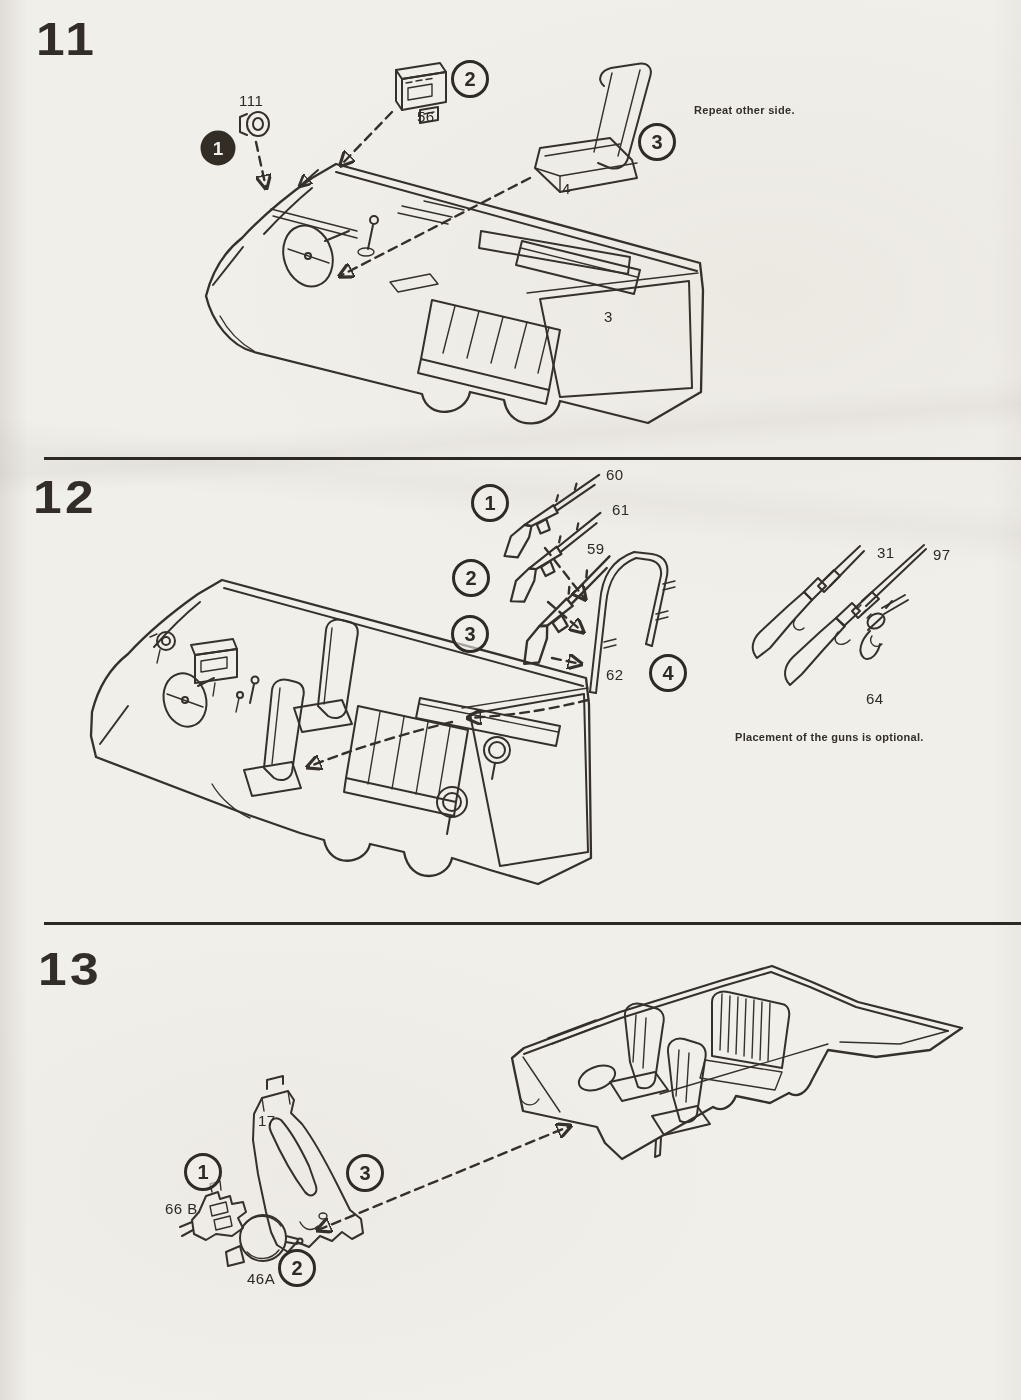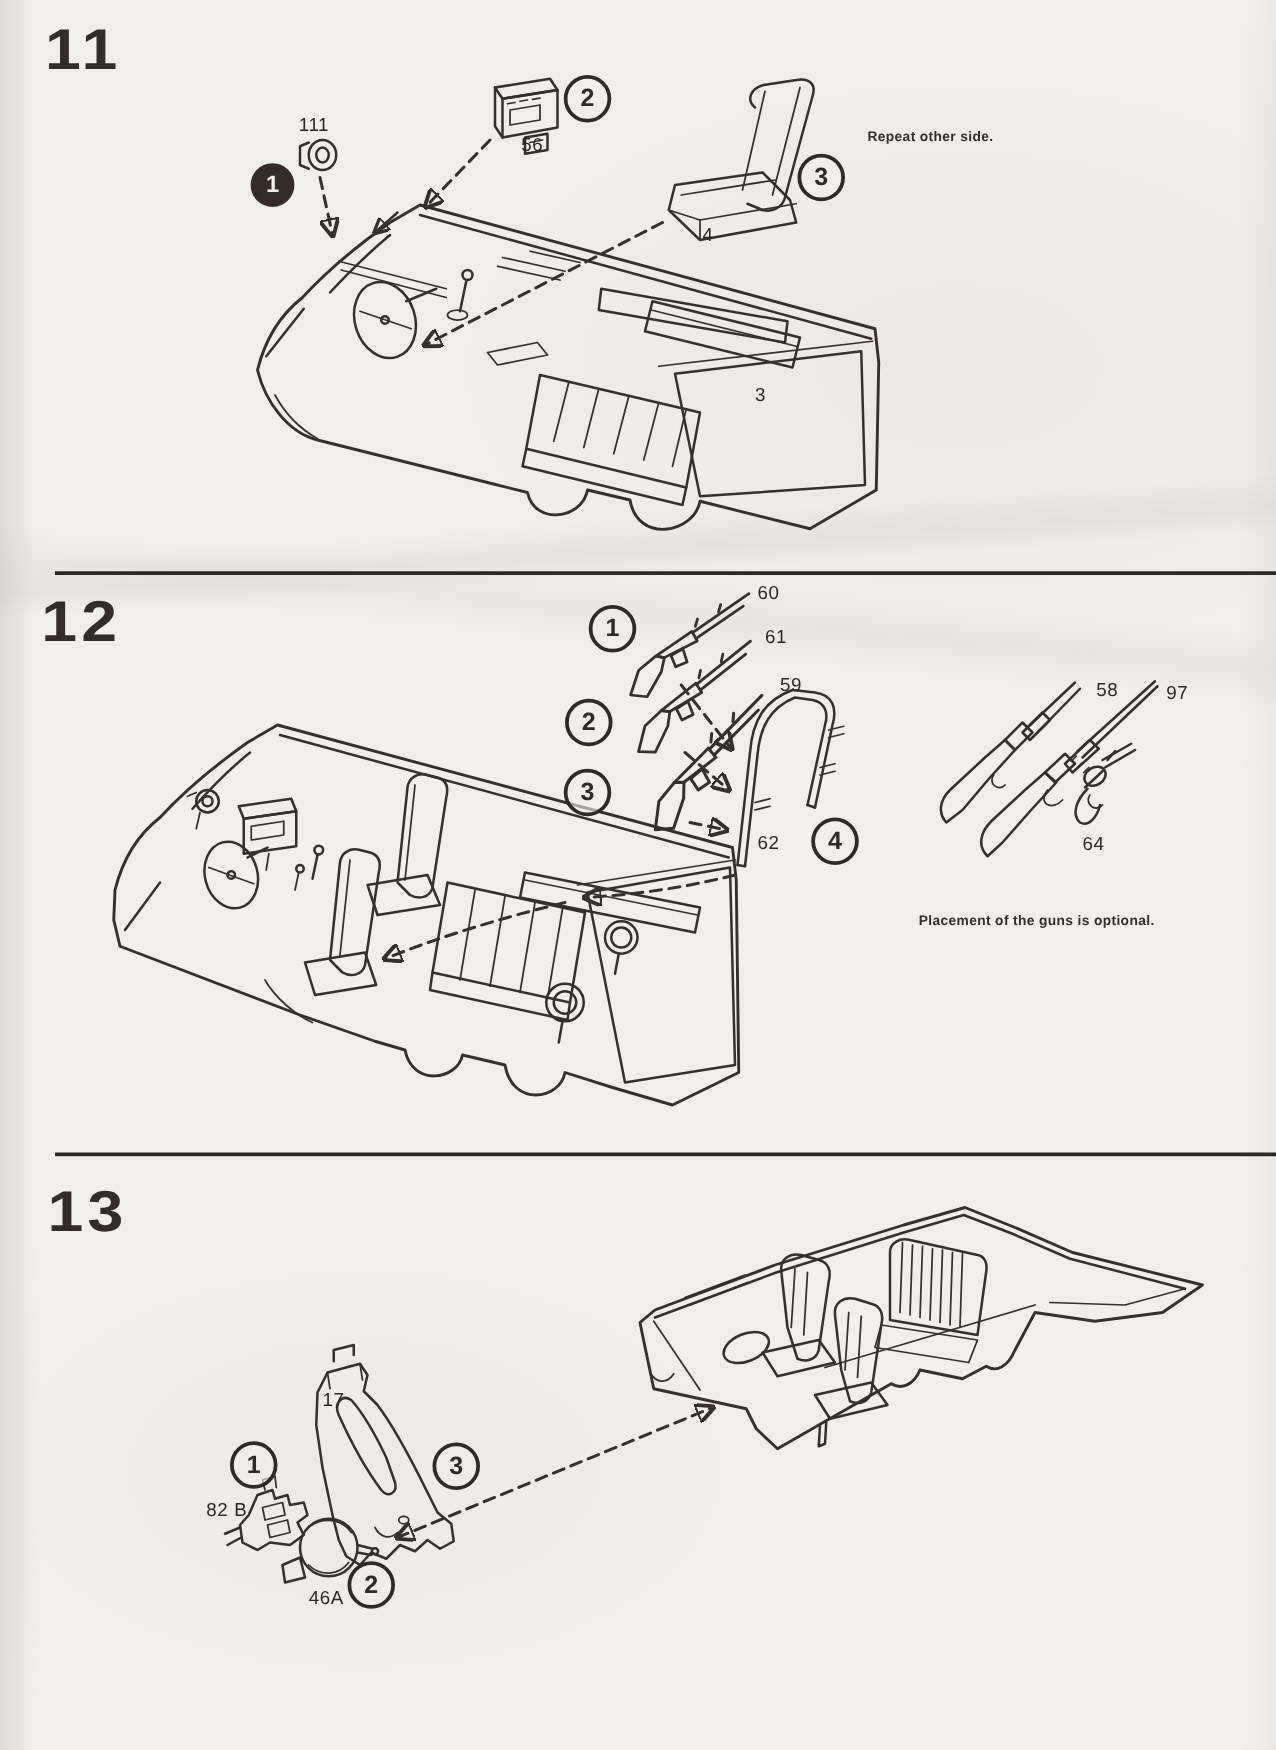--- a/index.html
+++ b/index.html
@@ -286,33 +286,33 @@
     <span>2</span>
   </div>
   <div class="callout" style="left:470px;top:634px">
     <span>3</span>
   </div>
   <div class="callout" style="left:668px;top:673px">
     <span>4</span>
   </div>
   <div class="plabel" style="left:606px;top:466px">60</div>
   <div class="plabel" style="left:612px;top:501px">61</div>
-  <div class="plabel" style="left:624px;top:540px">59</div>
+  <div class="plabel" style="left:587px;top:540px">59</div>
   <div class="plabel" style="left:606px;top:666px">62</div>
-  <div class="plabel" style="left:877px;top:544px">58</div>
+  <div class="plabel" style="left:877px;top:544px">31</div>
   <div class="plabel" style="left:933px;top:546px">97</div>
-  <div class="plabel" style="left:866px;top:667px">64</div>
+  <div class="plabel" style="left:866px;top:690px">64</div>
 
   <div class="stepnum" style="left:38px;top:946px">13</div>
   <div class="callout" style="left:203px;top:1172px">
     <span>1</span>
   </div>
   <div class="callout" style="left:297px;top:1268px">
     <span>2</span>
   </div>
   <div class="callout" style="left:365px;top:1173px">
     <span>3</span>
   </div>
   <div class="plabel" style="left:258px;top:1112px">17</div>
-  <div class="plabel" style="left:165px;top:1200px">82 B</div>
+  <div class="plabel" style="left:165px;top:1200px">66 B</div>
   <div class="plabel" style="left:247px;top:1270px">46A</div>
 
 </div>
 
 </body></html>

